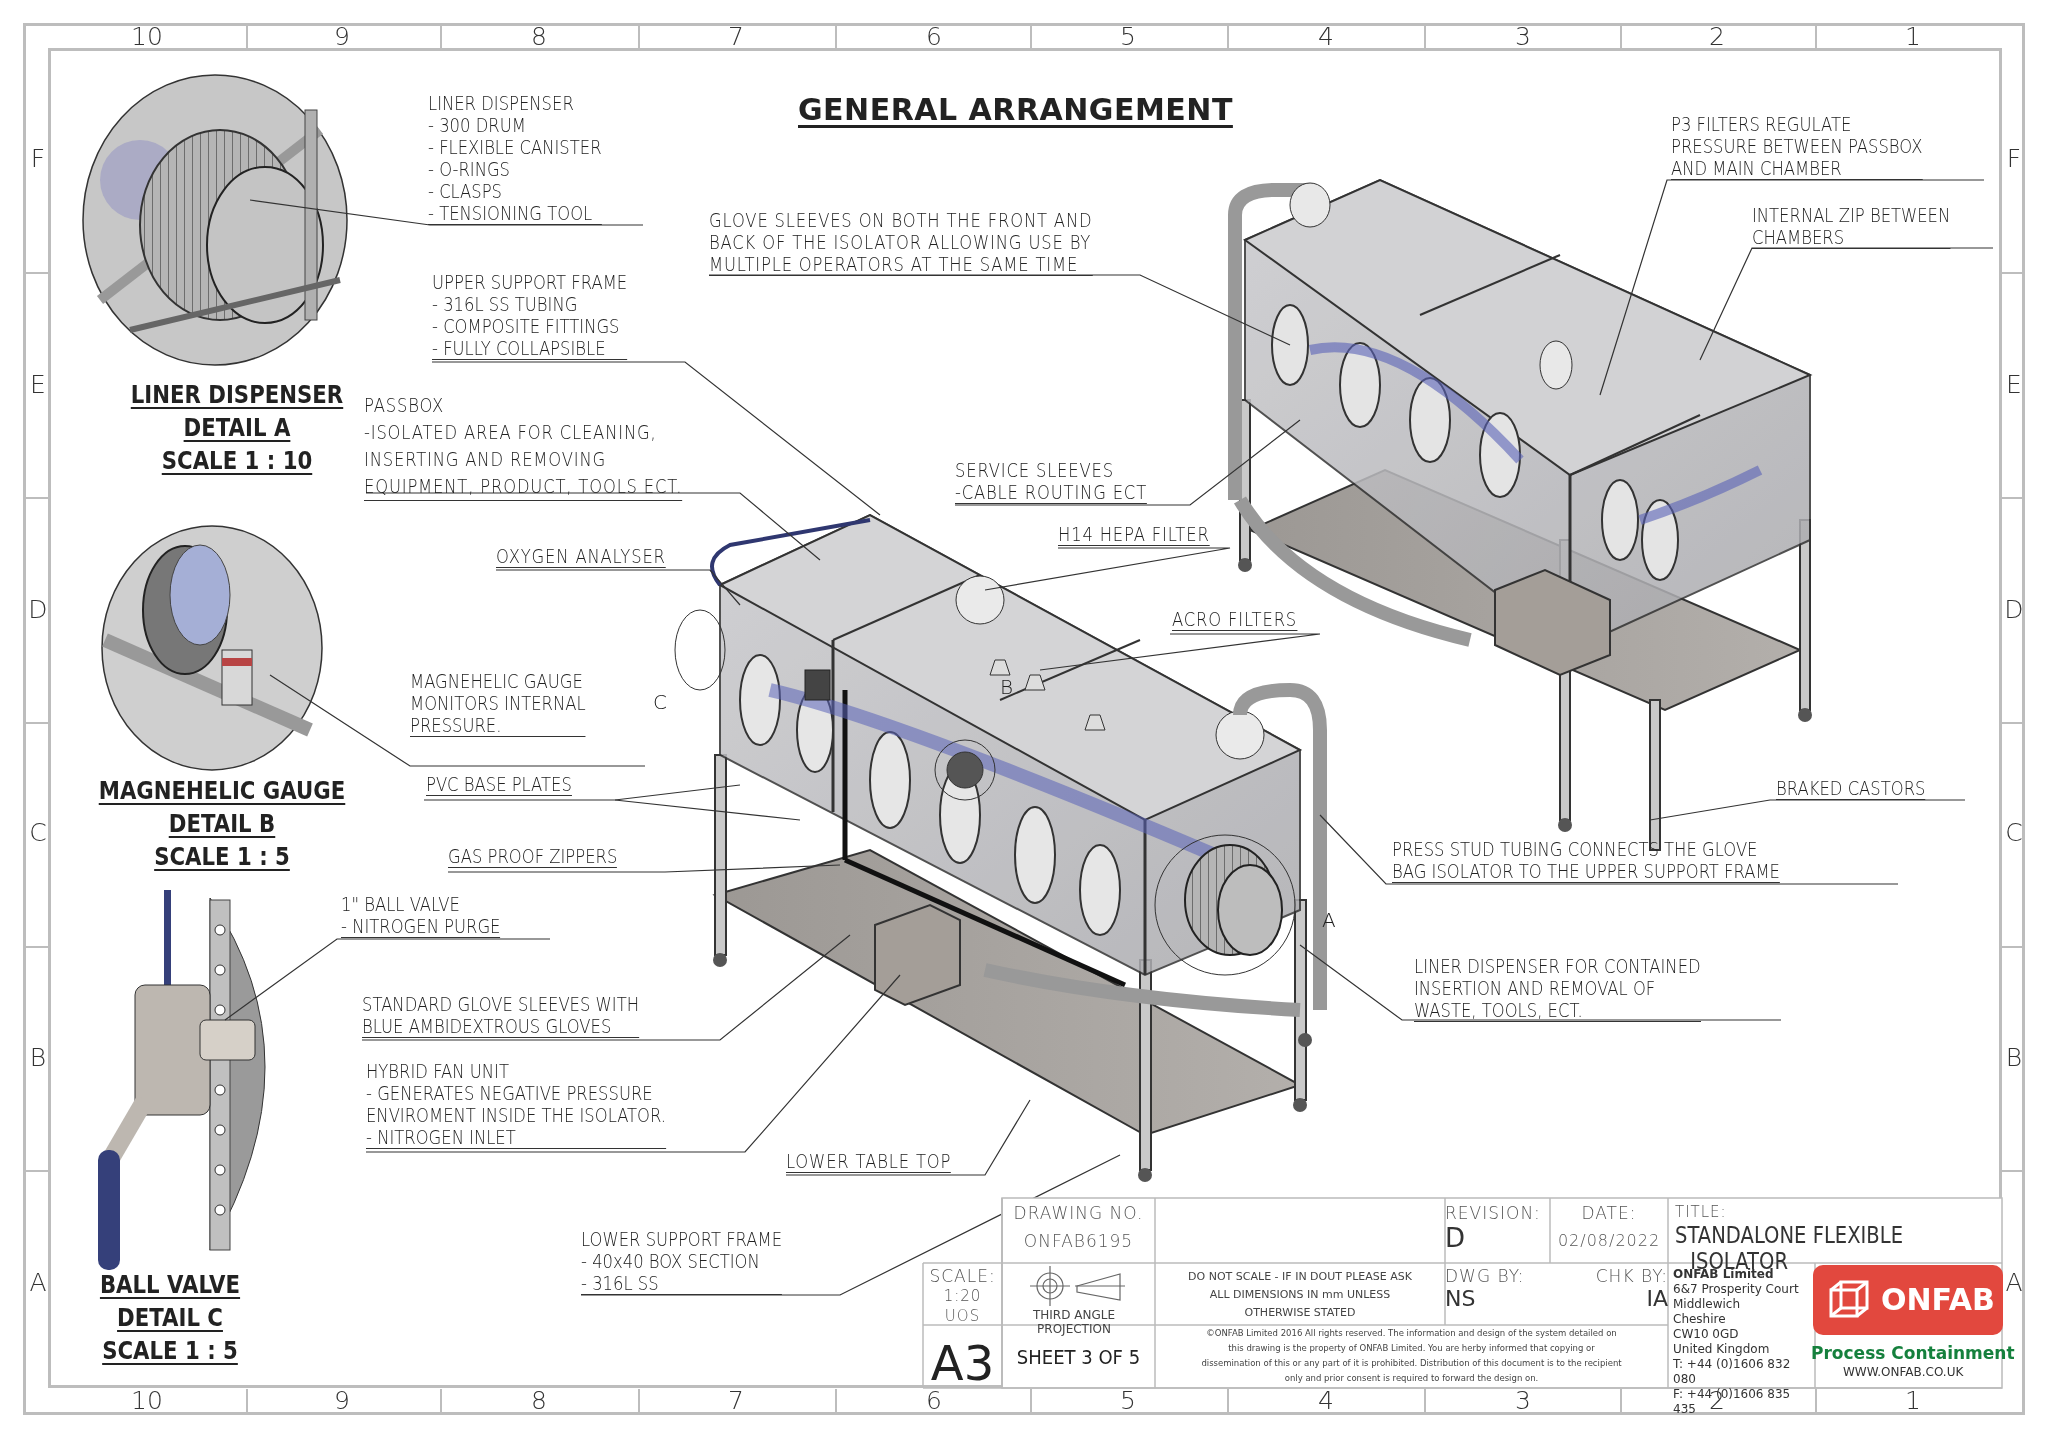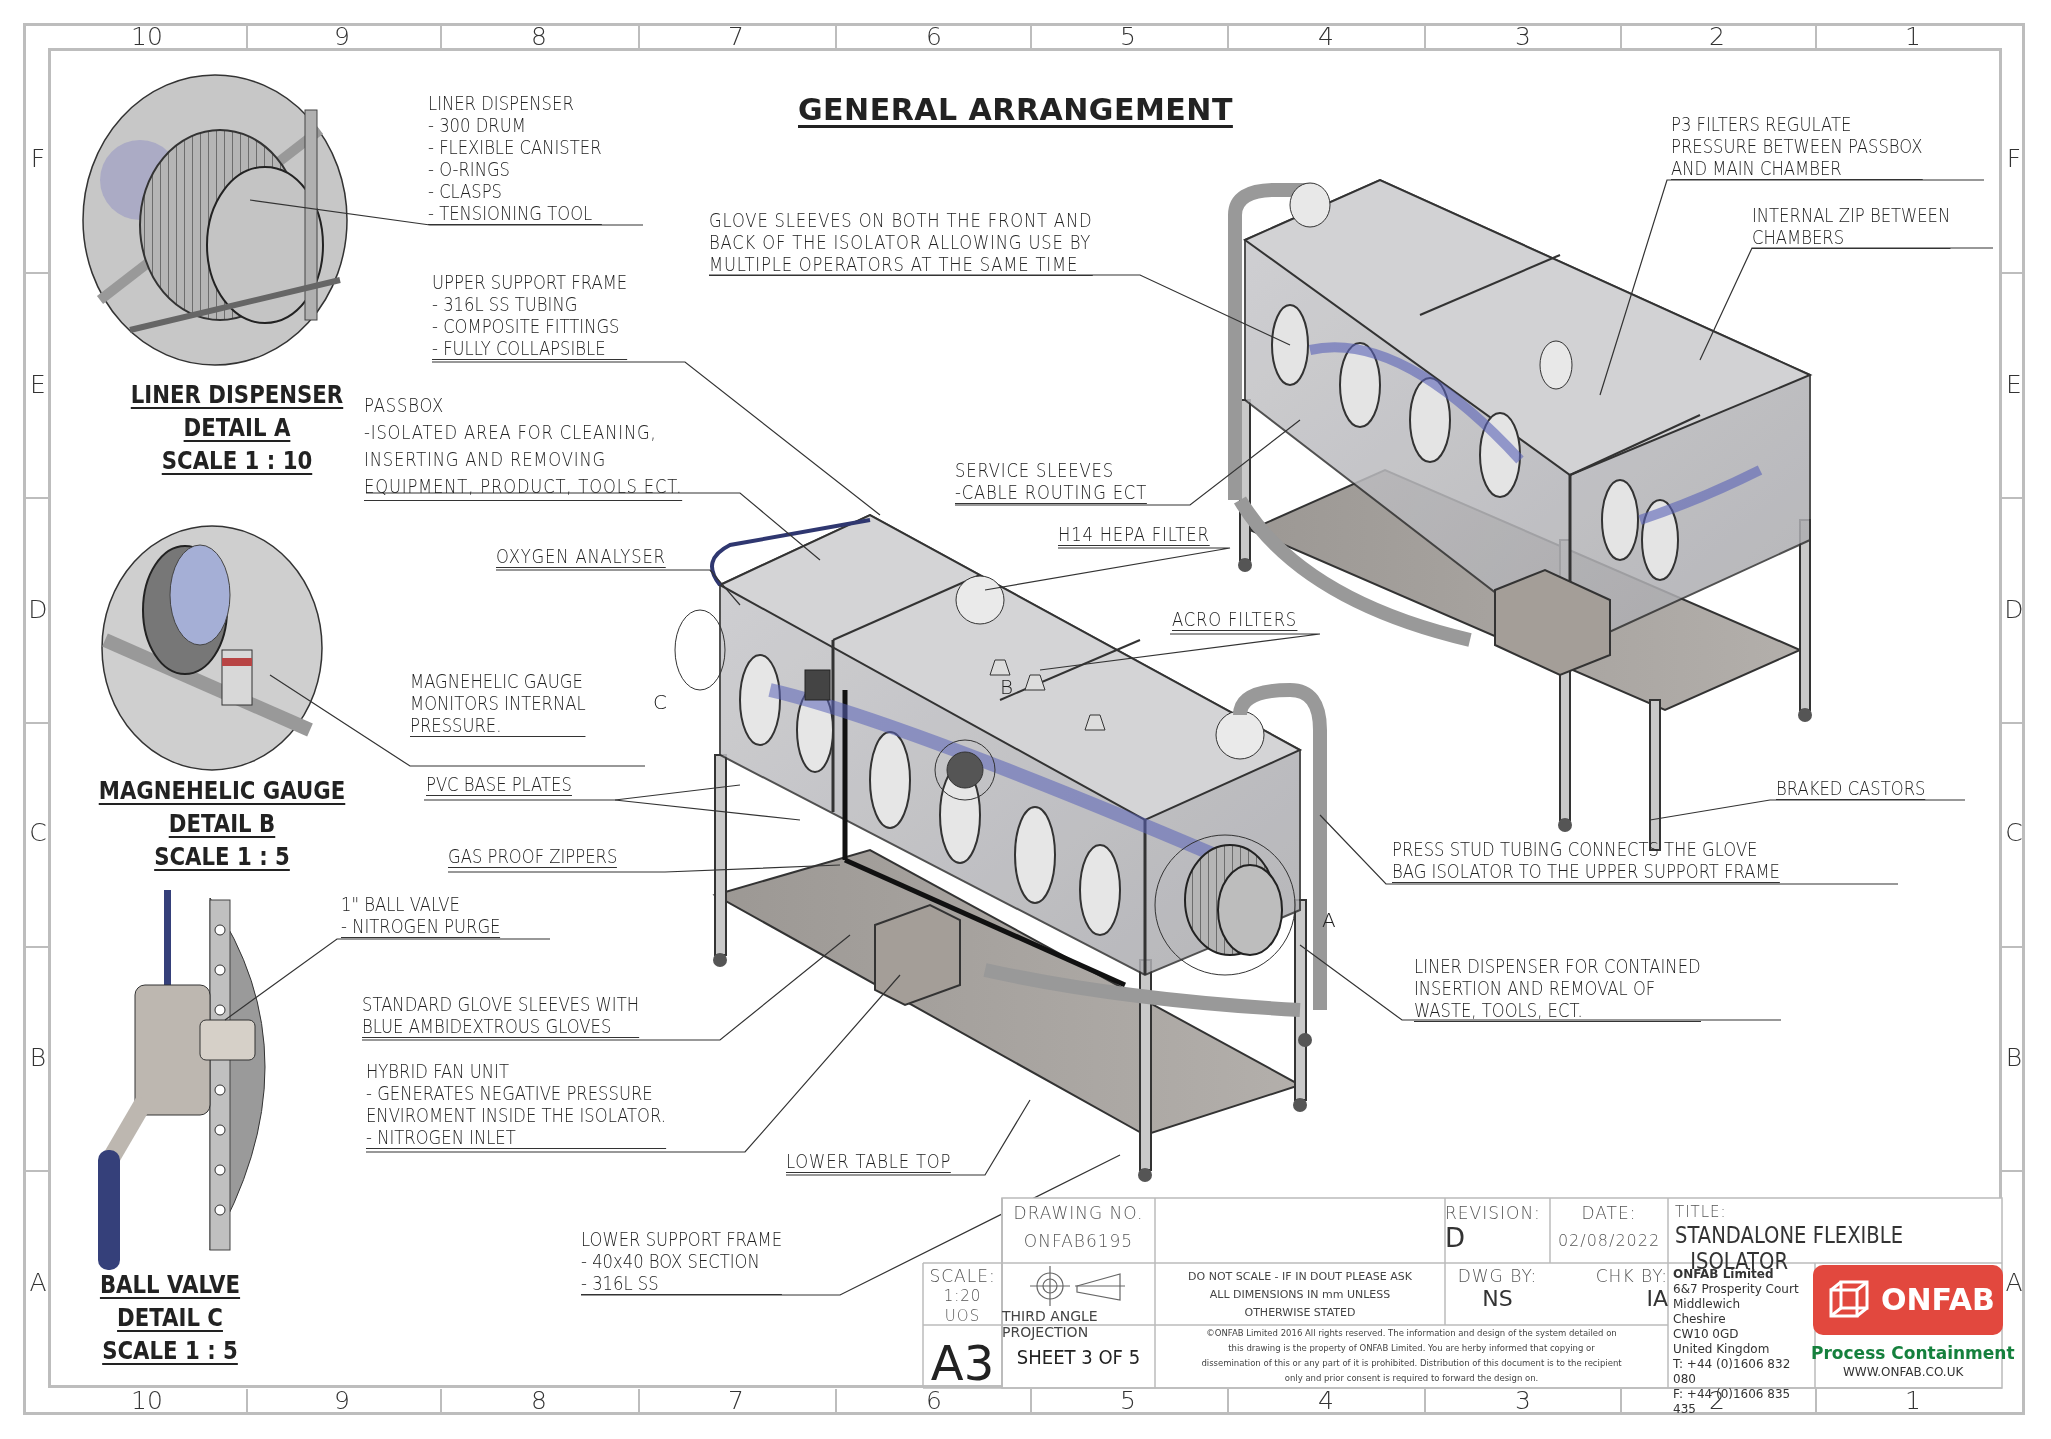--- a/index.html
+++ b/index.html
@@ -445,27 +445,27 @@
 <div class="tb" style="left:1675px;top:1203px;width:320px">
   <span class="tb-lbl" style="font-size:15px;vertical-align:top">TITLE:</span>
   <span class="tb-val" style="font-size:23px;display:inline-block;transform:scaleX(0.85);transform-origin:left;white-space:nowrap"><span>STANDALONE FLEXIBLE</span><br><span style="padding-left:18px">ISOLATOR</span></span>
 </div>
 
 <div class="tb" style="left:923px;top:1266px;width:79px;text-align:center;line-height:20px">
   <div class="tb-lbl">SCALE:</div>
   <div class="tb-lbl" style="font-size:15px">1:20</div>
   <div class="tb-lbl" style="font-size:15px">UOS</div>
 </div>
-<div class="tb" style="left:1002px;top:1308px;width:144px;font-size:14px;color:#444">THIRD ANGLE PROJECTION</div>
+<div class="tb" style="left:1002px;top:1308px;width:144px;text-align:center;font-size:12px;color:#444">THIRD ANGLE PROJECTION</div>
 <div class="tb small-print" style="left:1155px;top:1268px;width:290px;font-size:11px;line-height:18px">
   <div>DO NOT SCALE - IF IN DOUT PLEASE ASK</div>
   <div>ALL DIMENSIONS IN mm UNLESS</div>
   <div>OTHERWISE STATED</div>
 </div>
-<div class="tb" style="left:1445px;top:1266px;width:105px;text-align:center">
+<div class="tb" style="left:1445px;top:1266px;width:105px;text-align:left">
   <div class="tb-lbl">DWG BY:</div>
   <div class="tb-val">NS</div>
 </div>
 <div class="tb" style="left:1550px;top:1266px;width:118px;text-align:right">
   <div class="tb-lbl">CHK BY:</div>
   <div class="tb-val">IA</div>
 </div>
 
 <div class="tb" style="left:923px;top:1335px;width:79px;text-align:center;font-size:48px;color:#222">A3</div>
 <div class="tb" style="left:1002px;top:1345px;width:153px;text-align:center;font-size:20px;color:#222;transform:scaleX(0.9)">SHEET 3 OF 5</div>

